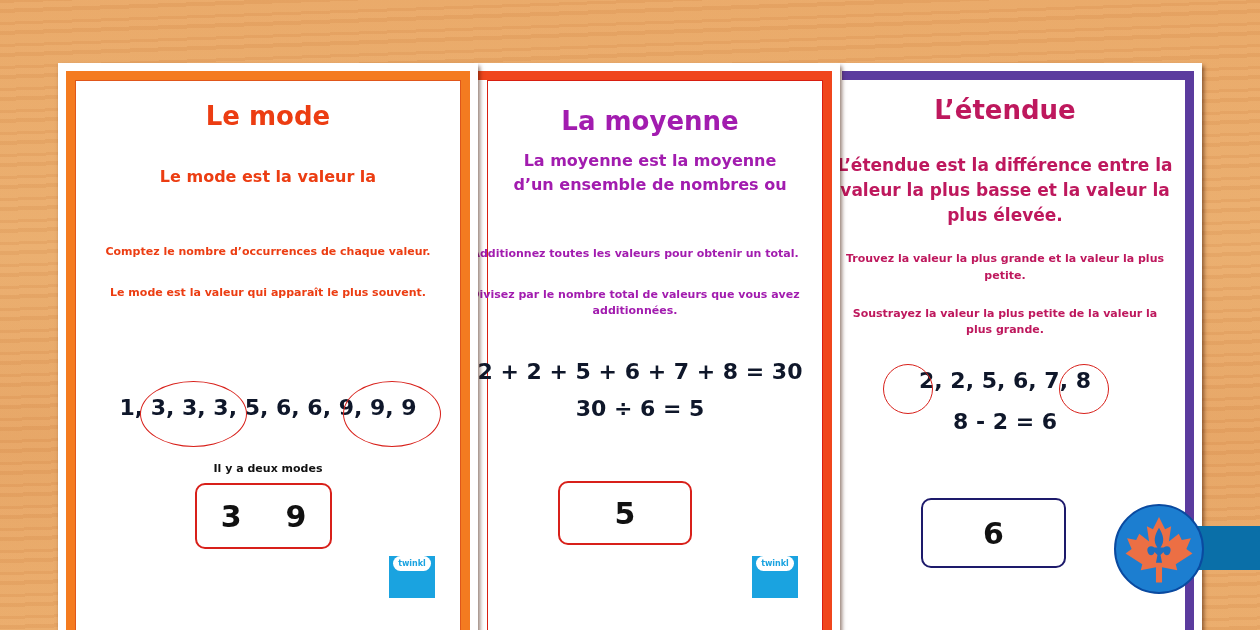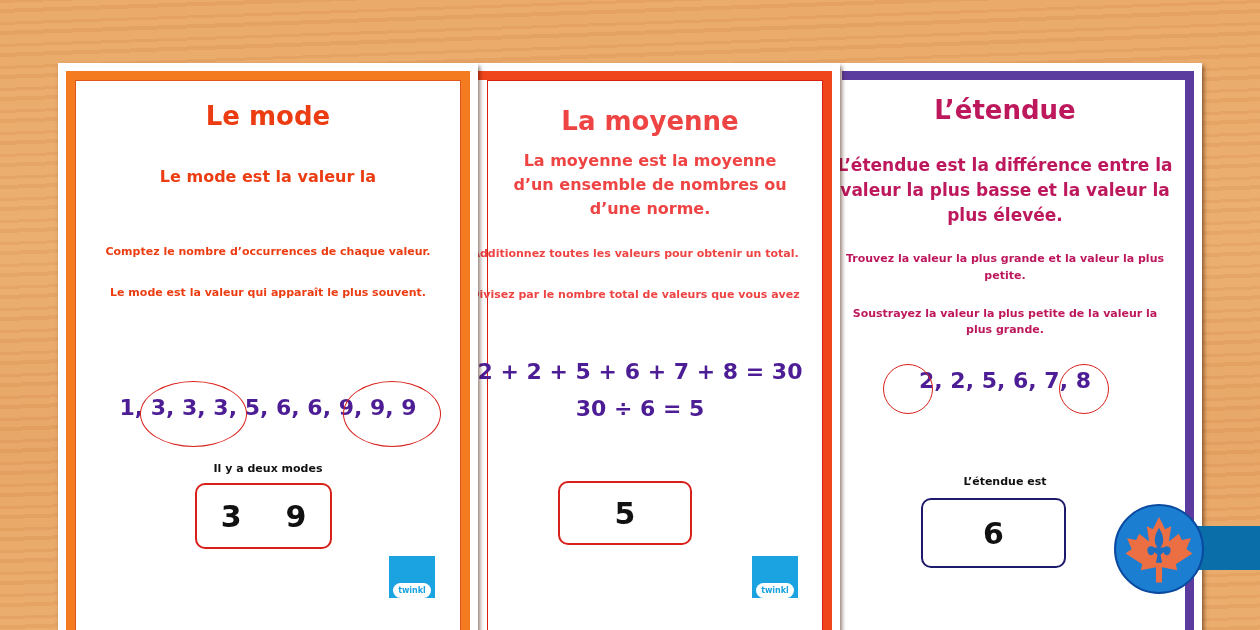--- a/index.html
+++ b/index.html
@@ -14,29 +14,29 @@
   .c1{left:58px;width:420px;z-index:3;}
   .c1 .frame{border:9px solid #f47b20;outline:1px solid #e0561a;outline-offset:-10px;}
   .c2{left:470px;width:370px;z-index:2;}
   .c2 .frame{left:8px;border:9px solid #f0461c;border-left:none;outline:1px solid #d81e10;outline-offset:-10px;}
   .c3{left:838px;width:364px;z-index:1;}
   .c3 .frame{left:4px;border:9px solid #5b3b9e;border-left:none;}
   .t{position:absolute;left:0;right:0;text-align:center;font-weight:bold;white-space:nowrap;}
   .title{font-size:26px;}
   .lead{font-size:16px;line-height:24px;}
   .step{font-size:11px;line-height:17px;}
-  .math{font-size:22px;color:#4c1d95;}
+  .math{font-size:22px;color:#0f172a;}
   .label{font-size:11px;color:#111;}
   .answer{position:absolute;border:2px solid #d8201a;border-radius:10px;background:#fff;
      font-weight:bold;color:#111;font-size:30px;display:flex;align-items:center;justify-content:center;box-sizing:border-box;}
   .ring{position:absolute;border:1.6px solid #d8201a;border-radius:50%;}
-  .twinkl{position:absolute;width:46px;height:42px;background:#1aa3e0;display:flex;align-items:flex-end;justify-content:center;}
+  .twinkl{position:absolute;width:46px;height:42px;background:#1aa3e0;display:flex;align-items:flex-start;justify-content:center;}
   .twinkl span{background:#fff;color:#1aa3e0;font-size:8px;font-weight:bold;padding:3px 5px;border-radius:9px;}
   .o{color:#ec3d12;}
-  .r{color:#ef4444;}
+  .r{color:#a21caf;}
   .p{color:#be185d;}
   .badge-bar{position:absolute;left:1190px;top:526px;width:70px;height:44px;background:#0a6fa8;z-index:4;}
   .badge{position:absolute;left:1114px;top:504px;width:90px;height:90px;border-radius:50%;background:#1c7ed0;
     border:2px solid #0a4aa0;box-sizing:border-box;z-index:5;display:flex;align-items:center;justify-content:center;}
 </style>
 </head>
 <body>
 
 <div class="wood"></div>
 
@@ -60,23 +60,23 @@
       </div>
   </div>
 </div>
 
 <div class="card c2">
   <div class="frame"></div>
   <div class="inner">
     <div class="t title r" style="top:43px;left:-10px;">La moyenne</div>
     <div class="t lead r" style="top:110px;left:-10px;">d’un ensemble de nombres ou</div>
     <div class="t lead r" style="top:86px;left:-10px;">La moyenne est la moyenne</div>
-    <div class="t lead r" style="top:134px;left:-10px;">d’une norme.</div>
     <div class="t step r" style="top:182px;left:-40px;">Additionnez toutes les valeurs pour obtenir un total.</div>
     <div class="t step r" style="top:223px;left:-40px;">Divisez par le nombre total de valeurs que vous avez</div>
+    <div class="t step r" style="top:239px;left:-40px;">additionnées.</div>
     <div class="t math" style="top:296px;left:-30px;">2 + 2 + 5 + 6 + 7 + 8 = 30</div>
     <div class="t math" style="top:333px;left:-30px;">30 ÷ 6 = 5</div>
     <div class="answer" style="left:88px;top:418px;width:134px;height:64px;">
       <span>5</span>
     </div>
     <div class="twinkl" style="left:282px;top:493px;">
         <span>twinkl</span>
       </div>
   </div>
 </div>
@@ -88,21 +88,21 @@
     <div class="t lead p" style="top:90px;left:-30px;font-size:17px;">L’étendue est la différence entre la</div>
     <div class="t lead p" style="top:115px;left:-30px;font-size:17px;">valeur la plus basse et la valeur la</div>
     <div class="t lead p" style="top:140px;left:-30px;font-size:17px;">plus élevée.</div>
     <div class="t step p" style="top:187px;left:-30px;">Trouvez la valeur la plus grande et la valeur la plus</div>
     <div class="t step p" style="top:204px;left:-30px;">petite.</div>
     <div class="t step p" style="top:242px;left:-30px;">Soustrayez la valeur la plus petite de la valeur la</div>
     <div class="t step p" style="top:258px;left:-30px;">plus grande.</div>
     <div class="t math" style="top:305px;left:-30px;">2, 2, 5, 6, 7, 8</div>
     <div class="ring" style="left:45px;top:301px;width:48px;height:48px;"></div>
     <div class="ring" style="left:221px;top:301px;width:48px;height:48px;"></div>
-    <div class="t label" style="top:412px;left:-30px;">L’étendue est</div>
+    <div class="t math" style="top:346px;left:-30px;">8 - 2 = 6</div>
     <div class="answer" style="left:83px;top:435px;width:145px;height:70px;border-color:#1d1a6b;">
       <span>6</span>
     </div>
   </div>
 </div>
 
 <div class="badge-bar"></div>
 <div class="badge">
   <svg width="76" height="76" viewBox="0 0 100 100">
     <path fill="#ec6f44" d="M50 8 L58 24 L66 20 L63 40 L76 30 L80 38 L92 36 L86 50 L94 56 L72 70 L74 78 L54 74 L54 94 L46 94 L46 74 L26 78 L28 70 L6 56 L14 50 L8 36 L20 38 L24 30 L37 40 L34 20 L42 24 Z"></path>

